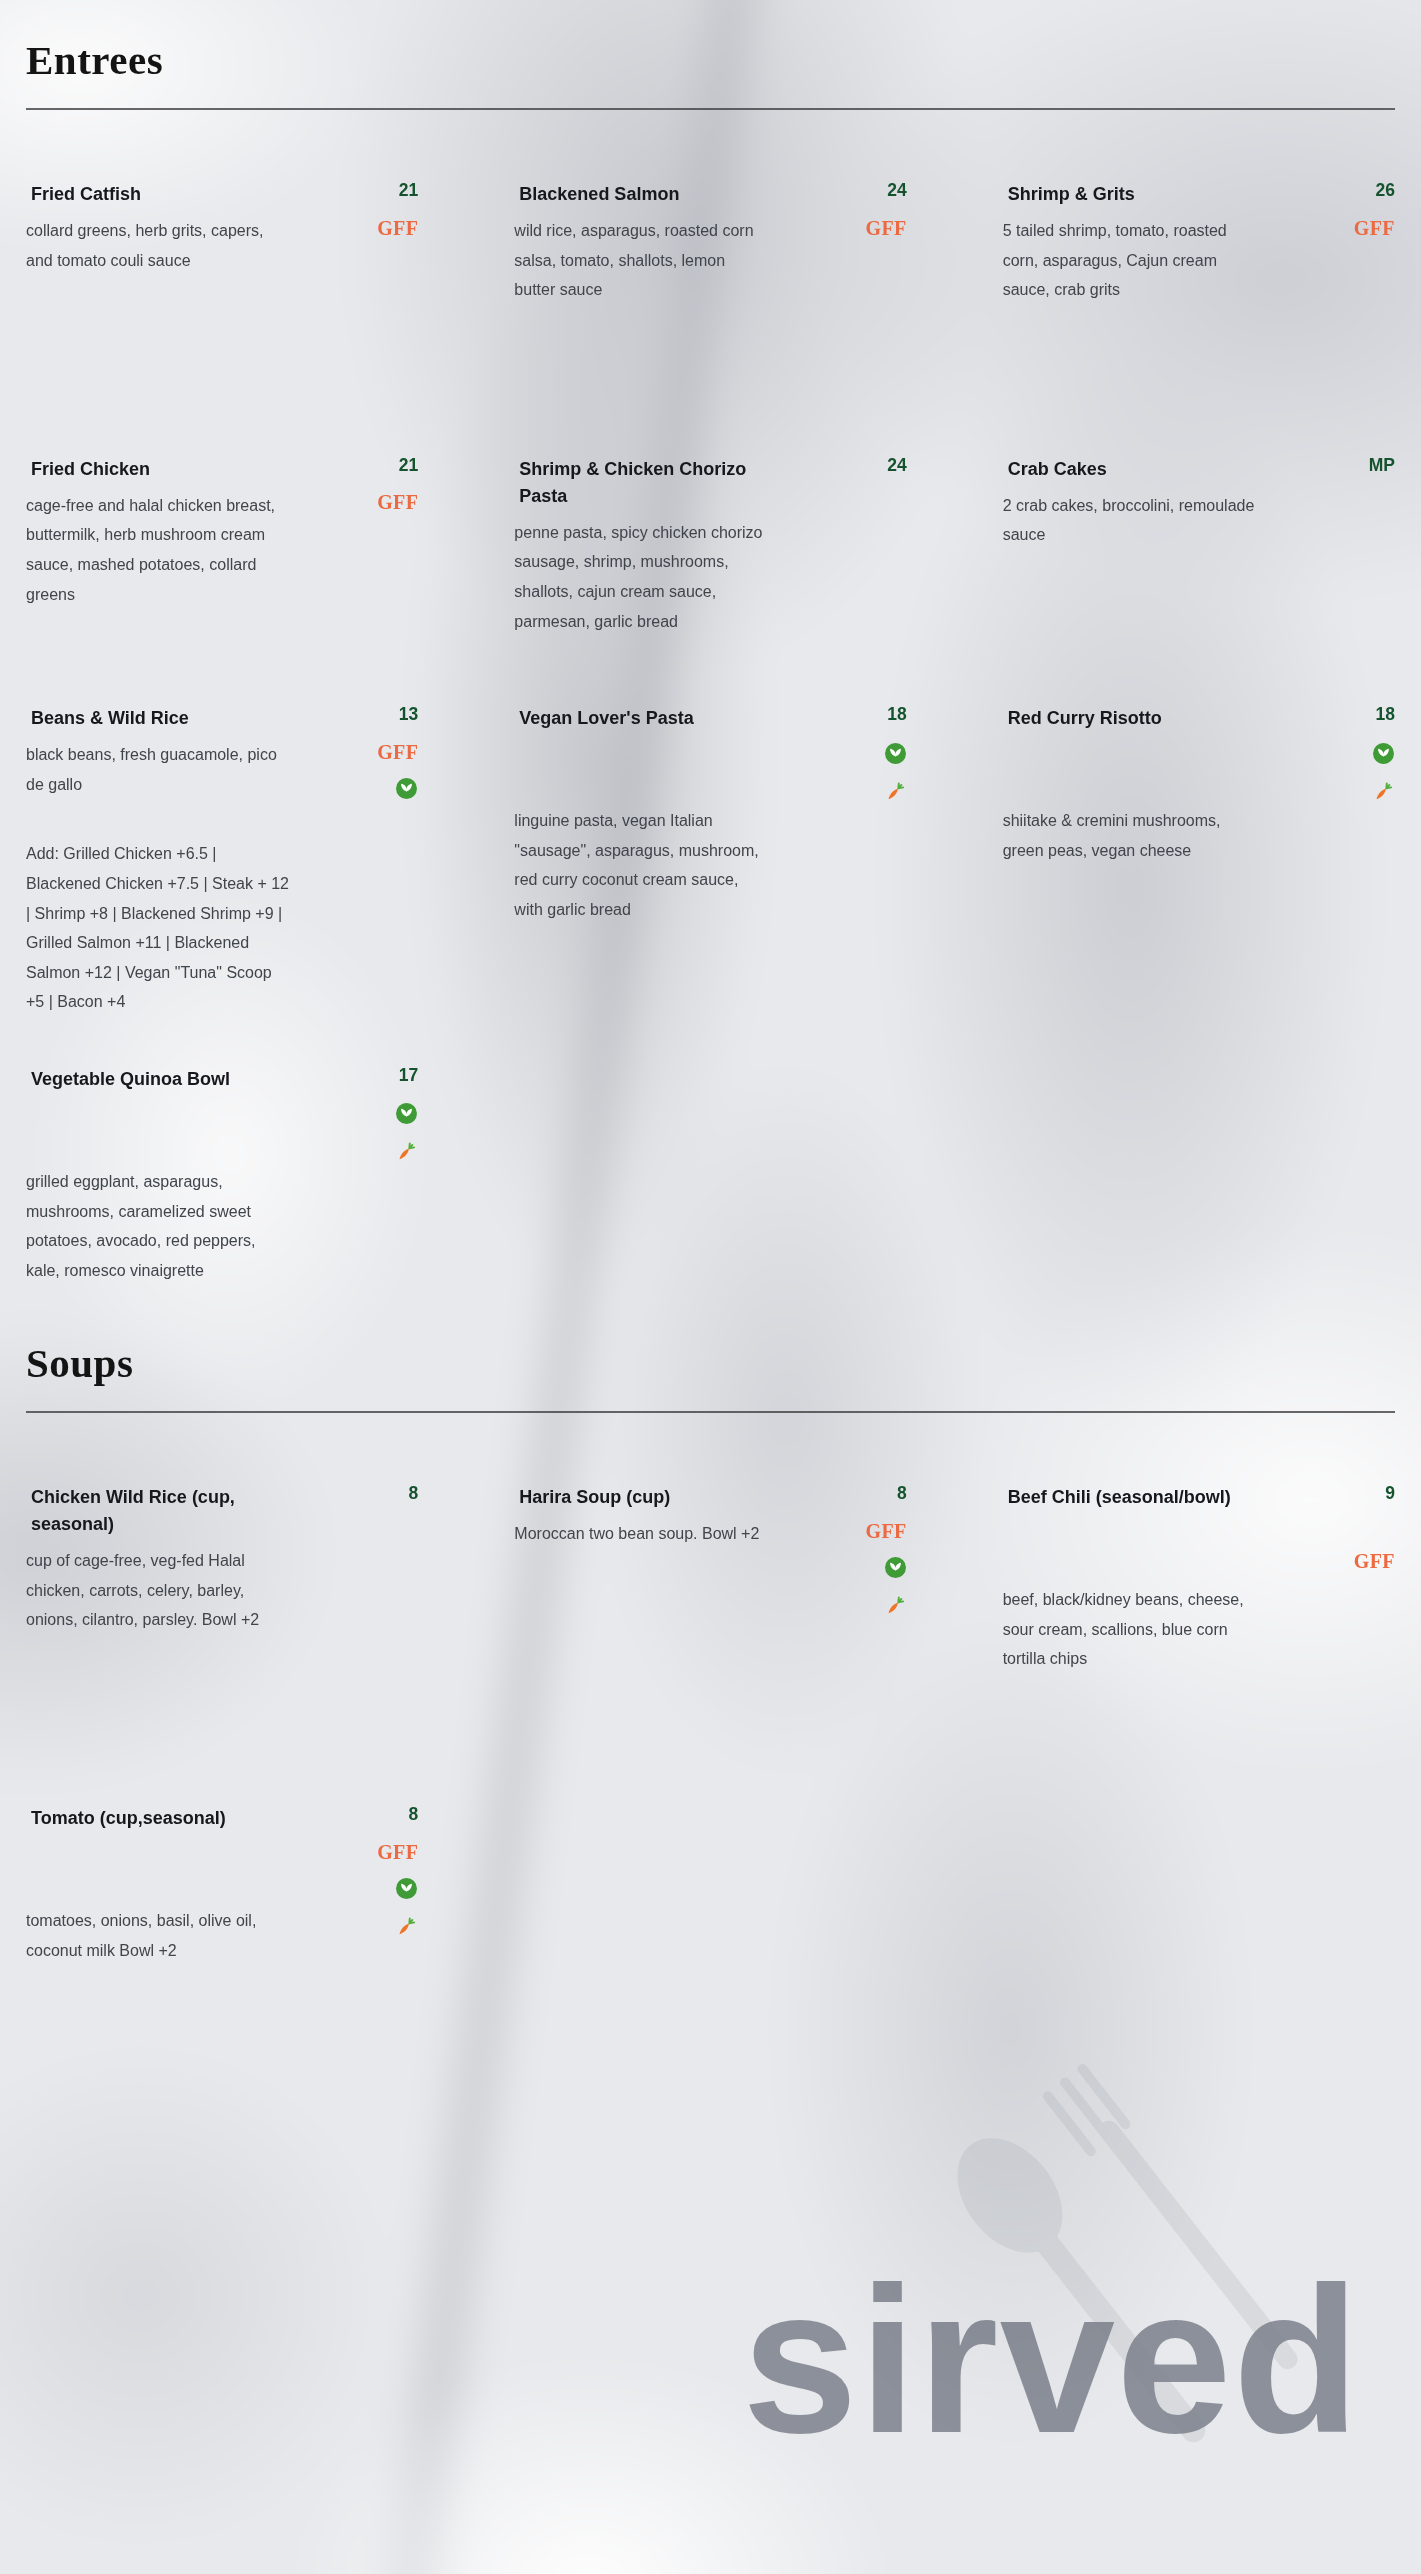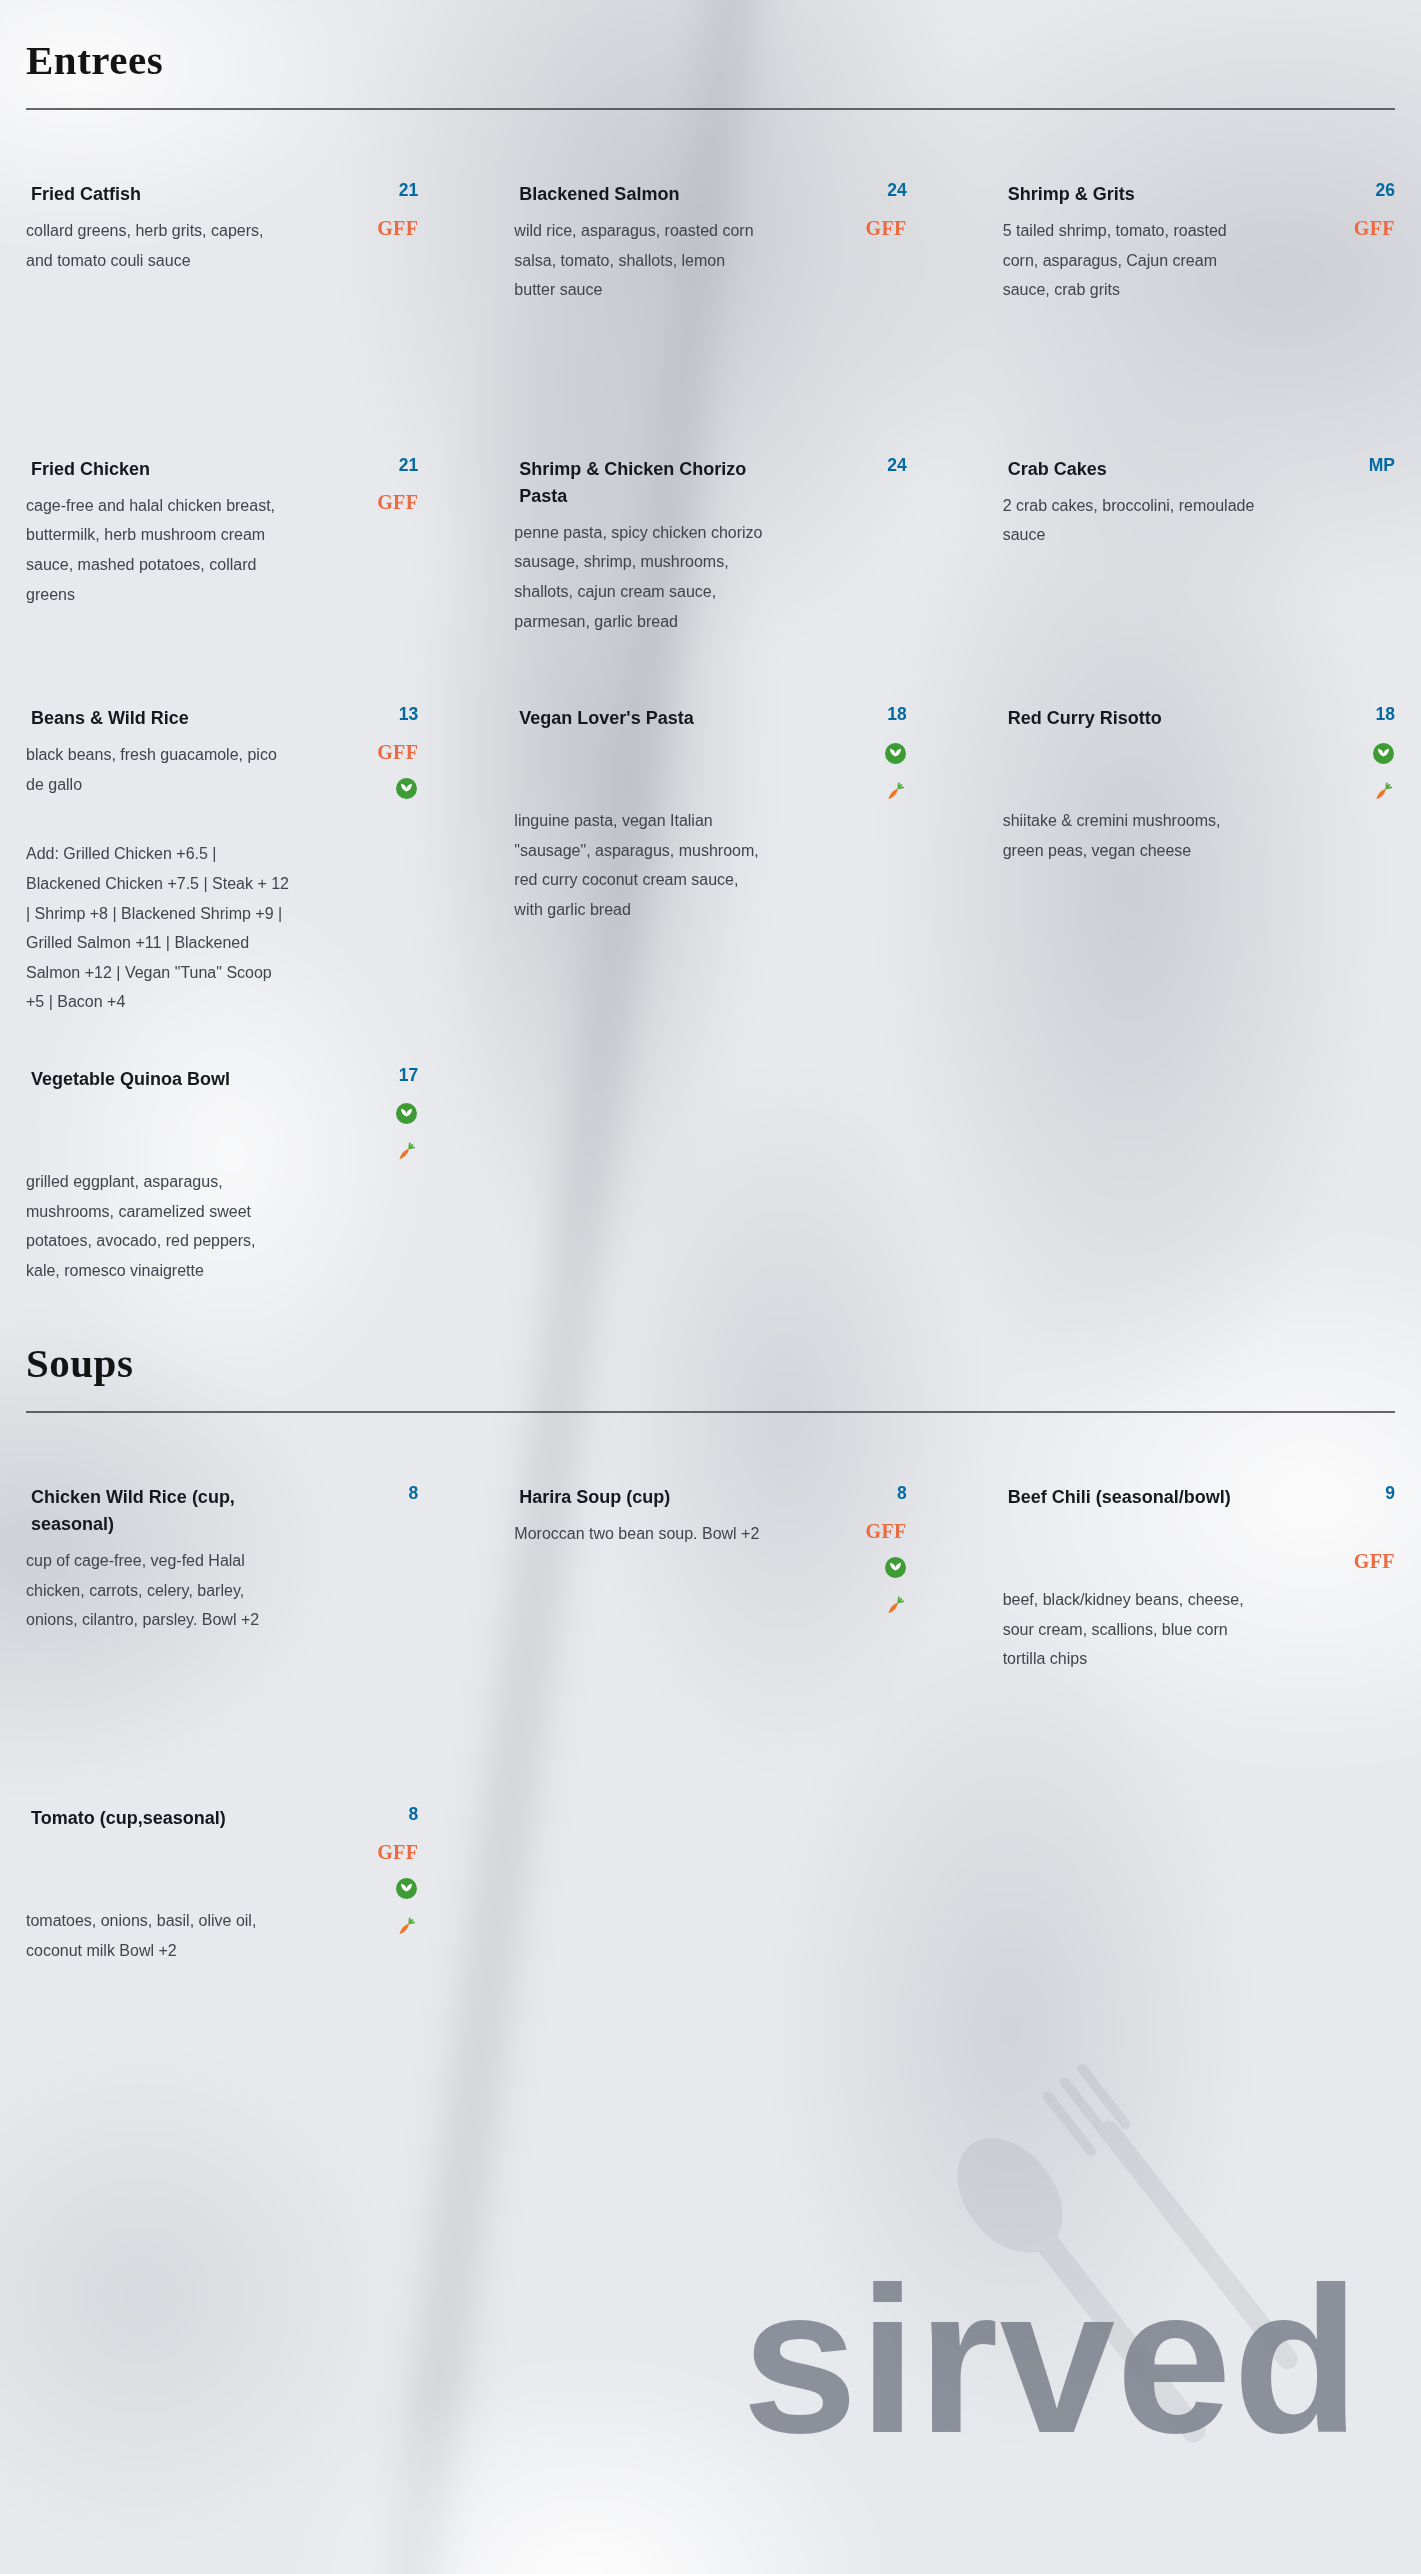--- a/index.html
+++ b/index.html
@@ -49,21 +49,21 @@
     font-size:16px; color:#40444b; line-height:1.85;
     max-width:255px; margin:8px 0 0;
   }
   .desc.narrow{max-width:250px;}
   .desc.gap{margin-top:74px;}
   .desc.addons{margin-top:40px; max-width:265px;}
   .right{
     width:66px; flex:0 0 66px; display:flex; flex-direction:column;
     align-items:flex-end; gap:15px; padding-top:2px; text-align:right;
   }
-  .price{font-size:17.5px; font-weight:700; color:#0369a1; line-height:1.4;}
+  .price{font-size:17.5px; font-weight:700; color:#14532d; line-height:1.4;}
   .gff{
     color:#eb6a41; font-family:"Liberation Serif", serif; font-weight:700;
     font-size:20px; letter-spacing:.4px; line-height:1;text-align:right;
   }
   .gff.low{margin-top:30px;}
   .badge-icon{width:23px; height:23px; display:block;}
   
   .sirved{
     position:absolute; left:742px; top:2256px; z-index:1;
     font-size:208px; font-weight:700; letter-spacing:1px;

